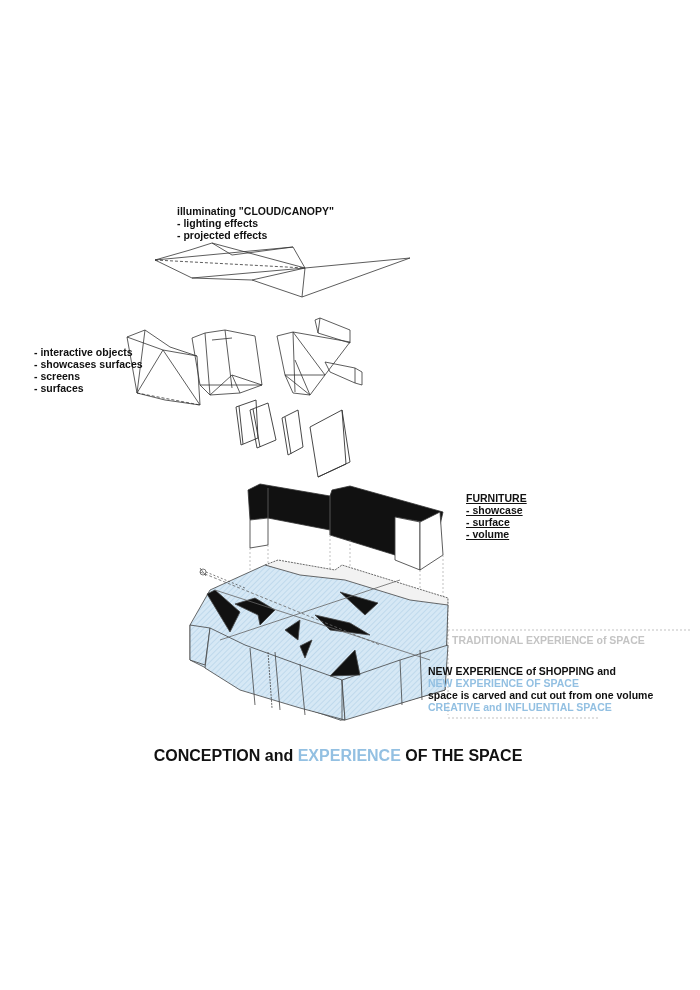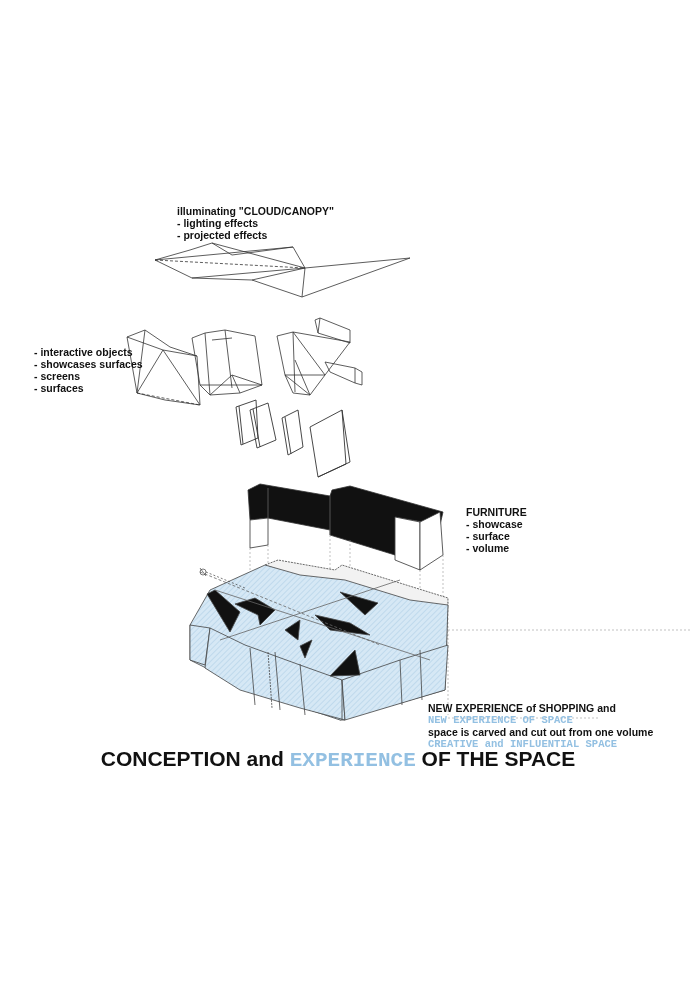--- a/index.html
+++ b/index.html
@@ -1,24 +1,24 @@
 <!DOCTYPE html>
 <html><head>
 <meta charset="utf-8">
 <style>
   html, body { margin:0; padding:0; background:#ffffff; }
   body { width:700px; height:990px; position:relative; overflow:hidden;
          font-family:"Liberation Sans", sans-serif; color:#111; }
   .txt { position:absolute; font-weight:bold; font-size:10.5px; line-height:12px; white-space:nowrap; }
   .txt div { white-space:nowrap; }
-  .blue { color:#93c0e2;font-family:Liberation Mono, monospace; }
+  .blue { color:#93c0e2; }
   .grey { color:#c4c4c4; }
   svg.drawing { position:absolute; left:0; top:0; }
   .title { position:absolute; left:0; width:676px; top:747px; text-align:center;
-           font-weight:bold; font-size:21px; }
+           font-weight:bold; font-size:16px; }
 </style>
 </head>
 <body>
 
 <svg class="drawing" width="700" height="990" viewBox="0 0 700 990">
   <defs>
     <pattern id="hatch" patternUnits="userSpaceOnUse" width="4" height="4" patternTransform="rotate(45)">
       <rect width="4" height="4" fill="#d6e8f5"></rect>
       <line x1="0" y1="0" x2="0" y2="4" stroke="#a9cbe4" stroke-width="1"></line>
     </pattern>
@@ -142,31 +142,32 @@
   <div>- projected effects</div>
 </div>
 
 <div class="txt" style="left:34px; top:346px;">
   <div>- interactive objects</div>
   <div>- showcases surfaces</div>
   <div>- screens</div>
   <div>- surfaces</div>
 </div>
 
-<div class="txt" style="left:466px; top:506px;">
+<div class="txt" style="left:466px; top:492px;text-decoration:underline;">
   <div>FURNITURE</div>
   <div>- showcase</div>
   <div>- surface</div>
   <div>- volume</div>
 </div>
 
 <div class="txt" style="left:452px; top:634px;">
+  <div class="grey">TRADITIONAL EXPERIENCE of SPACE</div>
 </div>
 
-<div class="txt" style="left:428px; top:665px;margin-top:37px;">
+<div class="txt" style="left:428px; top:665px;">
   <div>NEW EXPERIENCE of SHOPPING and</div>
   <div class="blue">NEW EXPERIENCE OF SPACE</div>
   <div>space is carved and cut out from one volume</div>
   <div class="blue">CREATIVE and INFLUENTIAL SPACE</div>
 </div>
 
 <div class="title">
   <span>CONCEPTION and </span><span class="blue">EXPERIENCE</span><span> OF THE SPACE</span>
 </div>
 

